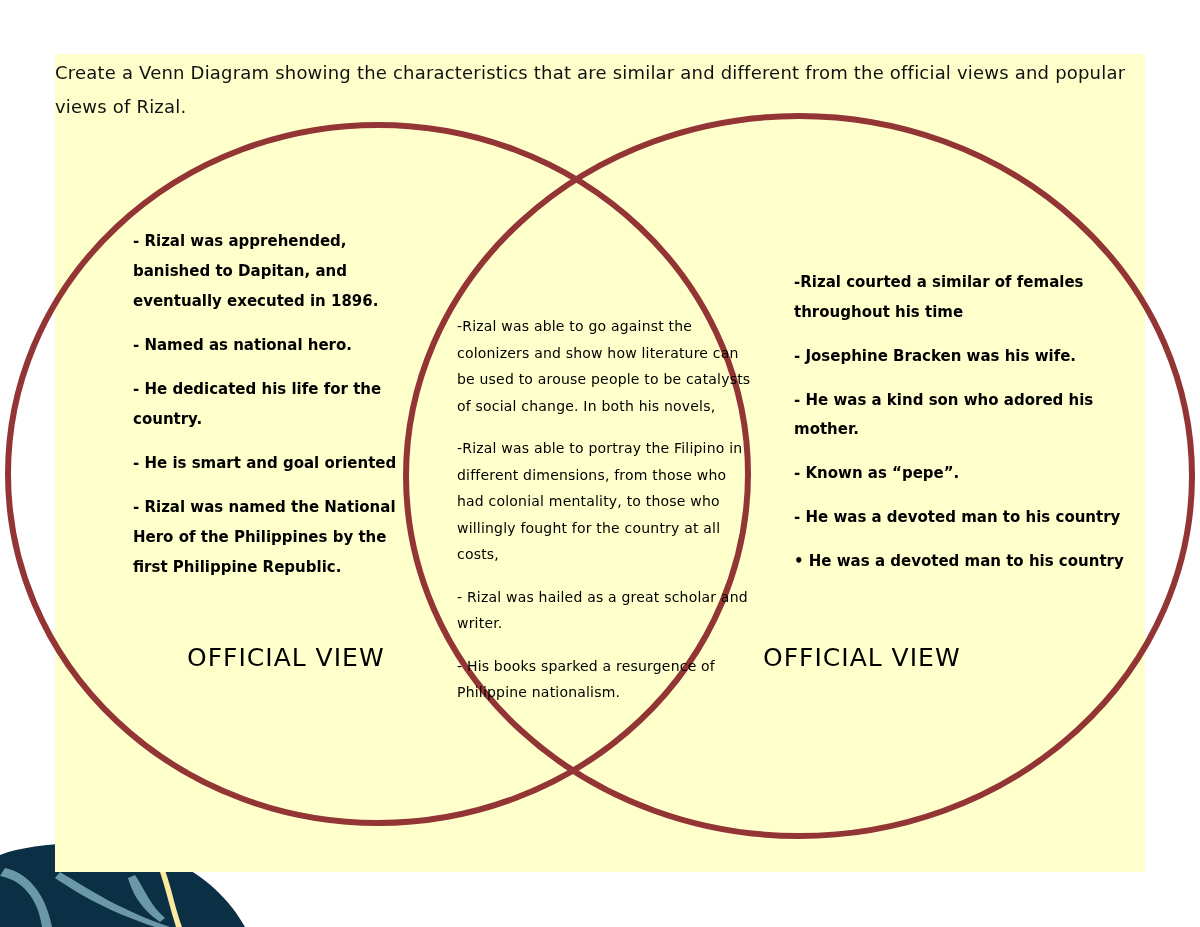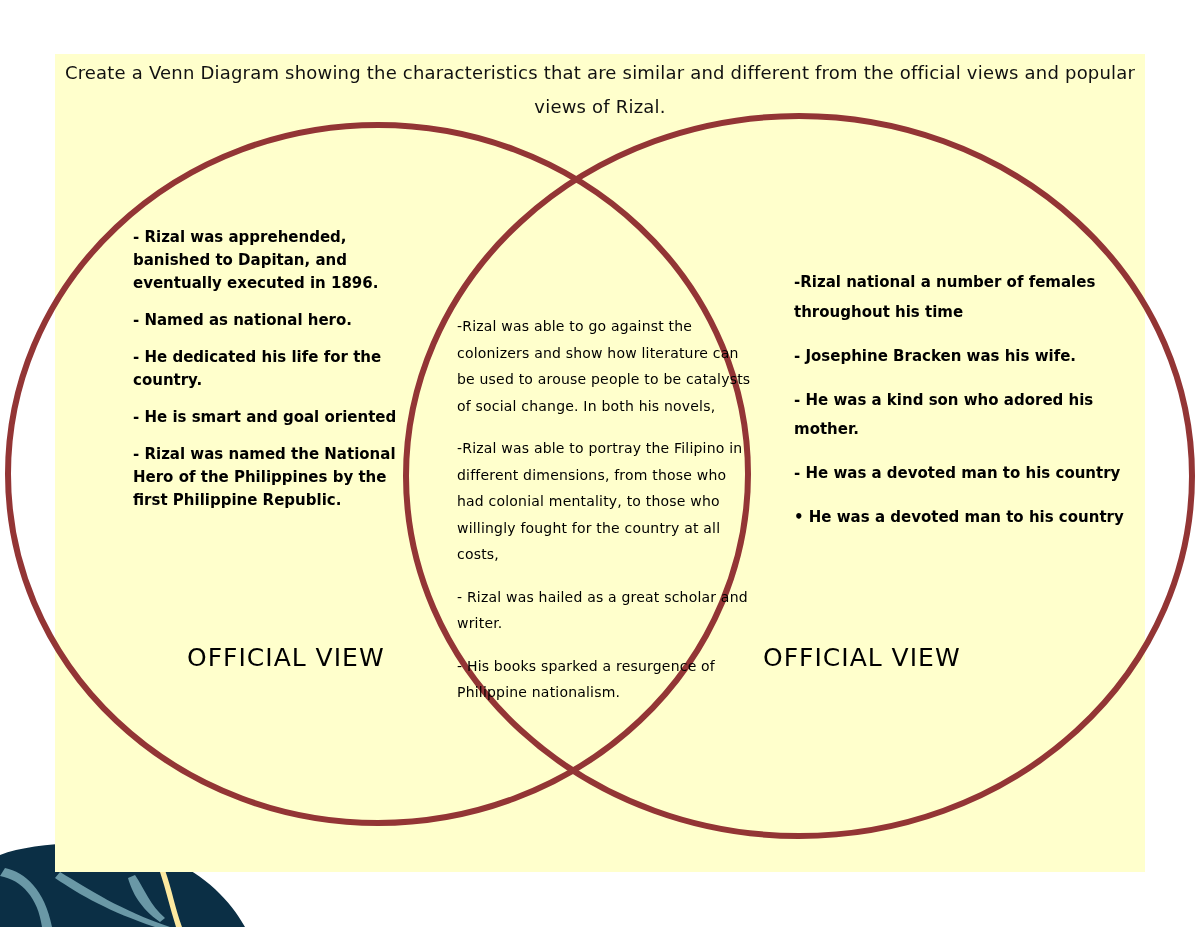--- a/index.html
+++ b/index.html
@@ -27,21 +27,21 @@
       top: 54px;
       width: 1090px;
       height: 818px;
       background: #ffffcc;
     }
     .title {
       position: absolute;
       left: 55px;
       top: 56px;
       width: 1090px;
-      text-align: center;
+      text-align: left;
       font-size: 18px;
       line-height: 34px;
       color: #111;
       letter-spacing: 0.2px;
     }
     .venn {
       position: absolute;
       left: 0;
       top: 0;
       width: 1200px;
@@ -52,21 +52,21 @@
       position: absolute;
       color: #000;
       font-family: "DejaVu Sans", sans-serif;
     }
     .left-list {
       left: 133px;
       top: 226px;
       width: 290px;
       font-size: 15px;
       font-weight: bold;
-      line-height: 23px;
+      line-height: 30px;
     }
     .left-list .item { margin-bottom: 14px; }
     .mid-list {
       left: 457px;
       top: 269px;
       width: 300px;
       font-size: 14px;
       line-height: 26.5px;
       letter-spacing: 0.2px;
       margin-top: 44px;
@@ -119,21 +119,22 @@
 </div>
 
 <div class="txt mid-list">
   <div class="item">-Rizal was able to go against the colonizers and show how literature can be used to arouse people to be catalysts of social change. In both his novels,</div>
   <div class="item">-Rizal was able to portray the Filipino in different dimensions, from those who had colonial mentality, to those who willingly fought for the country at all costs,</div>
   <div class="item">- Rizal was hailed as a great scholar and writer.</div>
   <div class="item">- His books sparked a resurgence of Philippine nationalism.</div>
 </div>
 
 <div class="txt right-list">
-  <div class="item">-Rizal national a number of females throughout his time</div>
+  <div class="item">-Rizal courted a similar of females throughout his time</div>
   <div class="item">- Josephine Bracken was his wife.</div>
   <div class="item">- He was a kind son who adored his mother.</div>
+  <div class="item">- Known as  “pepe”.</div>
   <div class="item">- He was a devoted man to his country</div>
   <div class="item">• He was a devoted man to his country</div>
 </div>
 
 <div class="label label-left">OFFICIAL VIEW</div>
 <div class="label label-right">OFFICIAL VIEW</div>
 
 </body></html>

